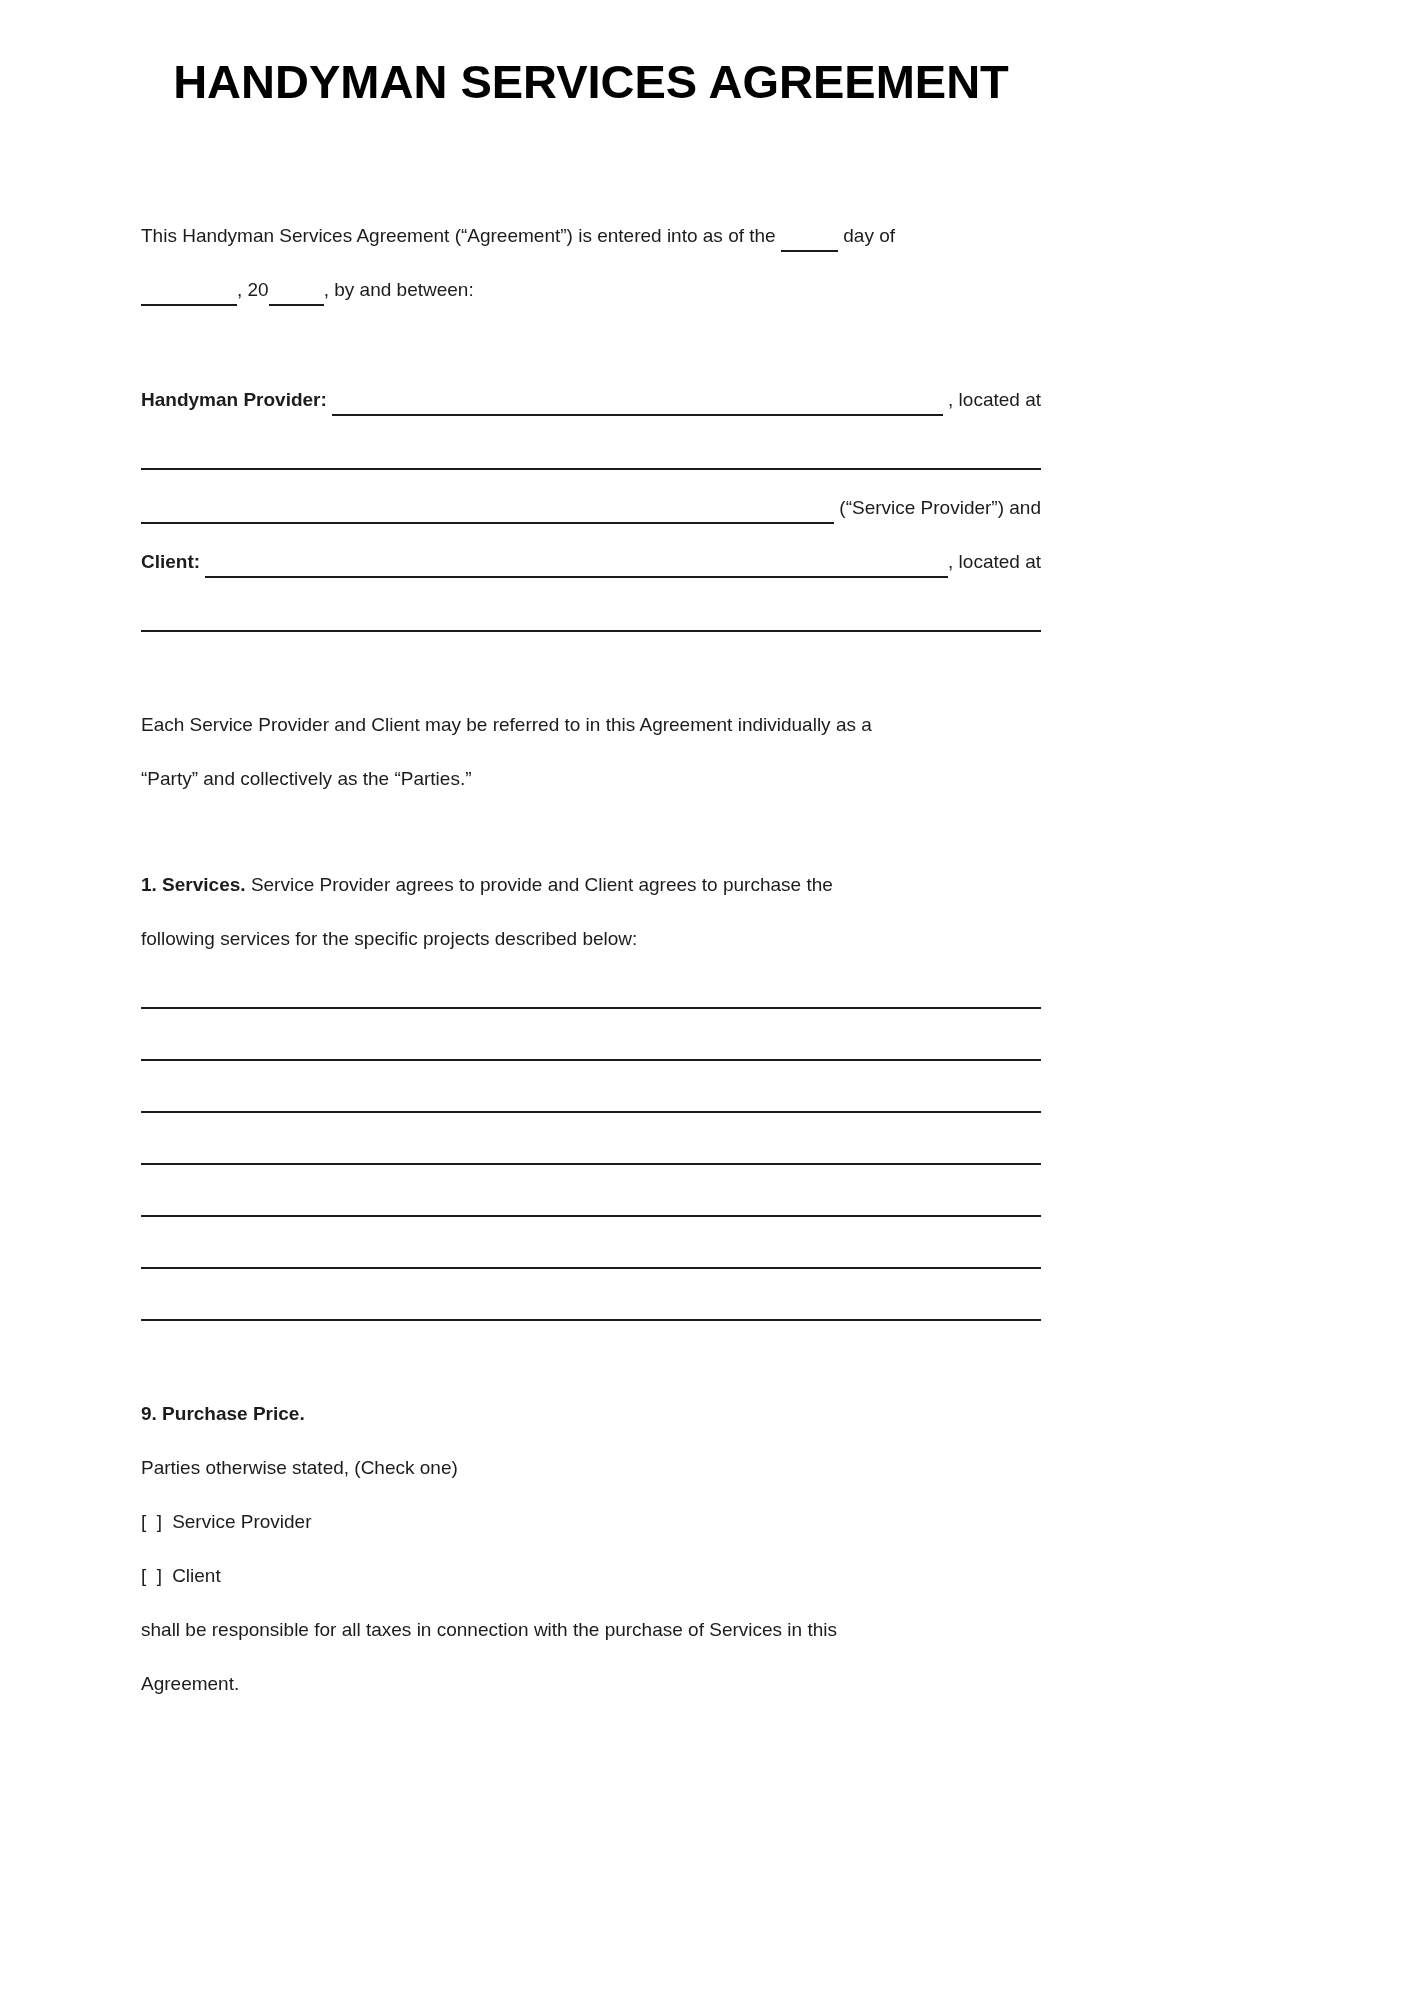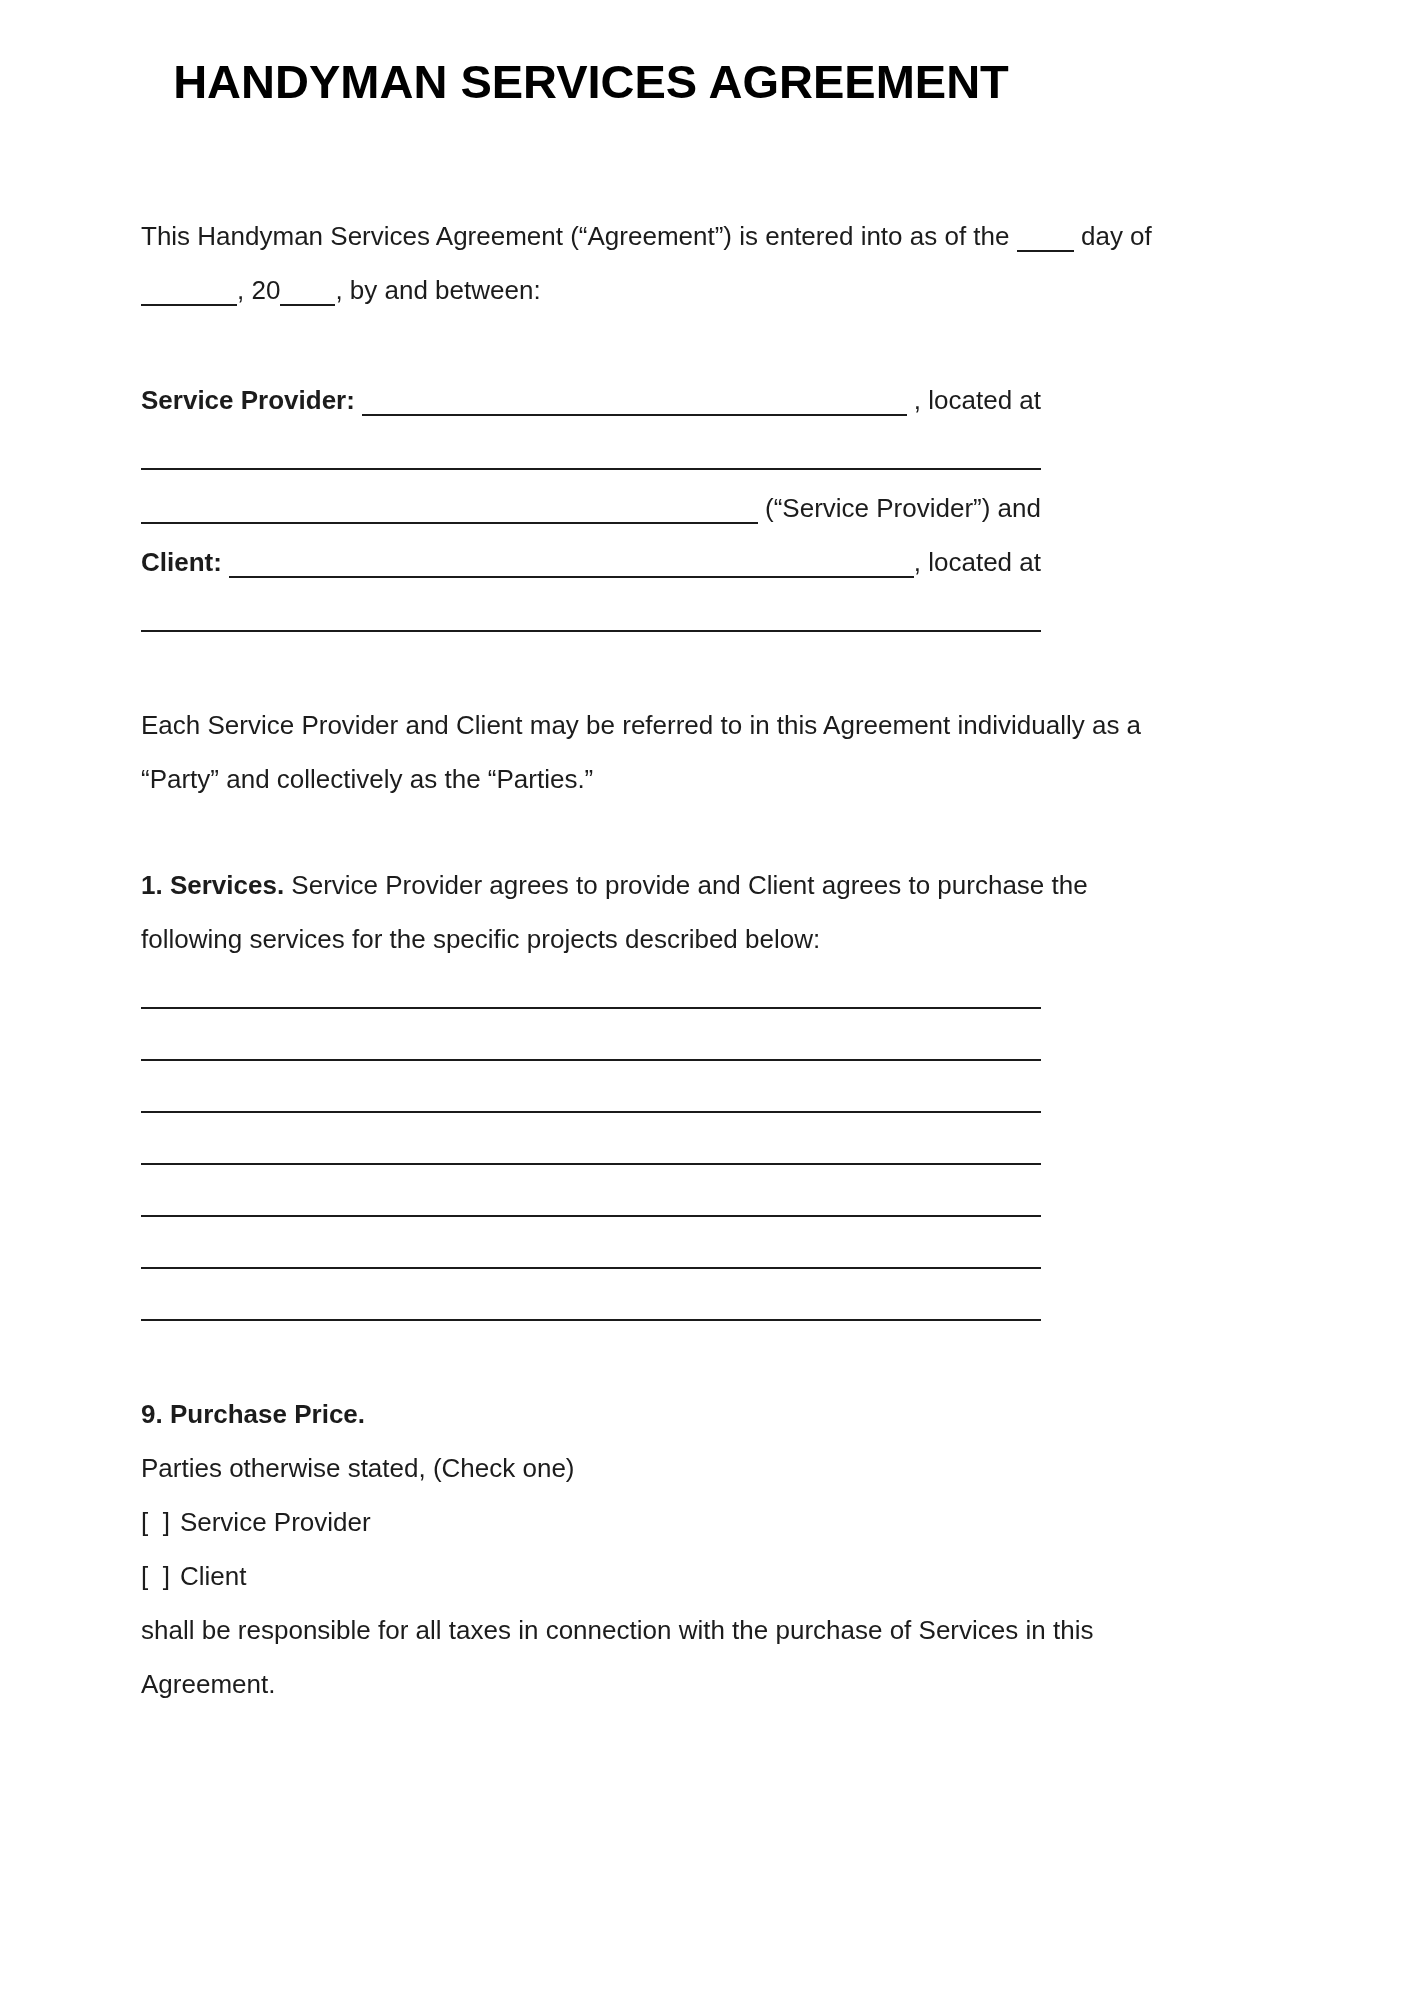--- a/index.html
+++ b/index.html
@@ -22,21 +22,21 @@
     letter-spacing: 0px;
     white-space: nowrap;
   }
 
   .para { margin: 0; }
   .line {
     display: flex;
     align-items: baseline;
     height: 54px;
     line-height: 54px;
-    font-size: 26px;
+    font-size: 19px;
   }
   .line .t { white-space: pre; }
   .bold { font-weight: bold; }
 
   
   .fill, .bw {
     align-self: flex-end;
     border-bottom: 2.5px solid #1b1b1b;
     margin-bottom: 11px;
     height: 0;
@@ -73,21 +73,21 @@
     <div class="line">
       <span class="bw w96"></span>
       <span class="t">, 20</span>
       <span class="bw w55"></span>
       <span class="t">, by and between:</span>
     </div>
   </div>
 
   <div class="para" id="parties">
     <div class="line">
-      <span class="t bold">Service Provider: </span>
+      <span class="t bold">Handyman Provider: </span>
       <span class="fill"></span>
       <span class="t"> , located at</span>
     </div>
     <div class="line">
       <span class="fill"></span>
     </div>
     <div class="line">
       <span class="fill"></span>
       <span class="t"> (“Service Provider”) and</span>
     </div>

